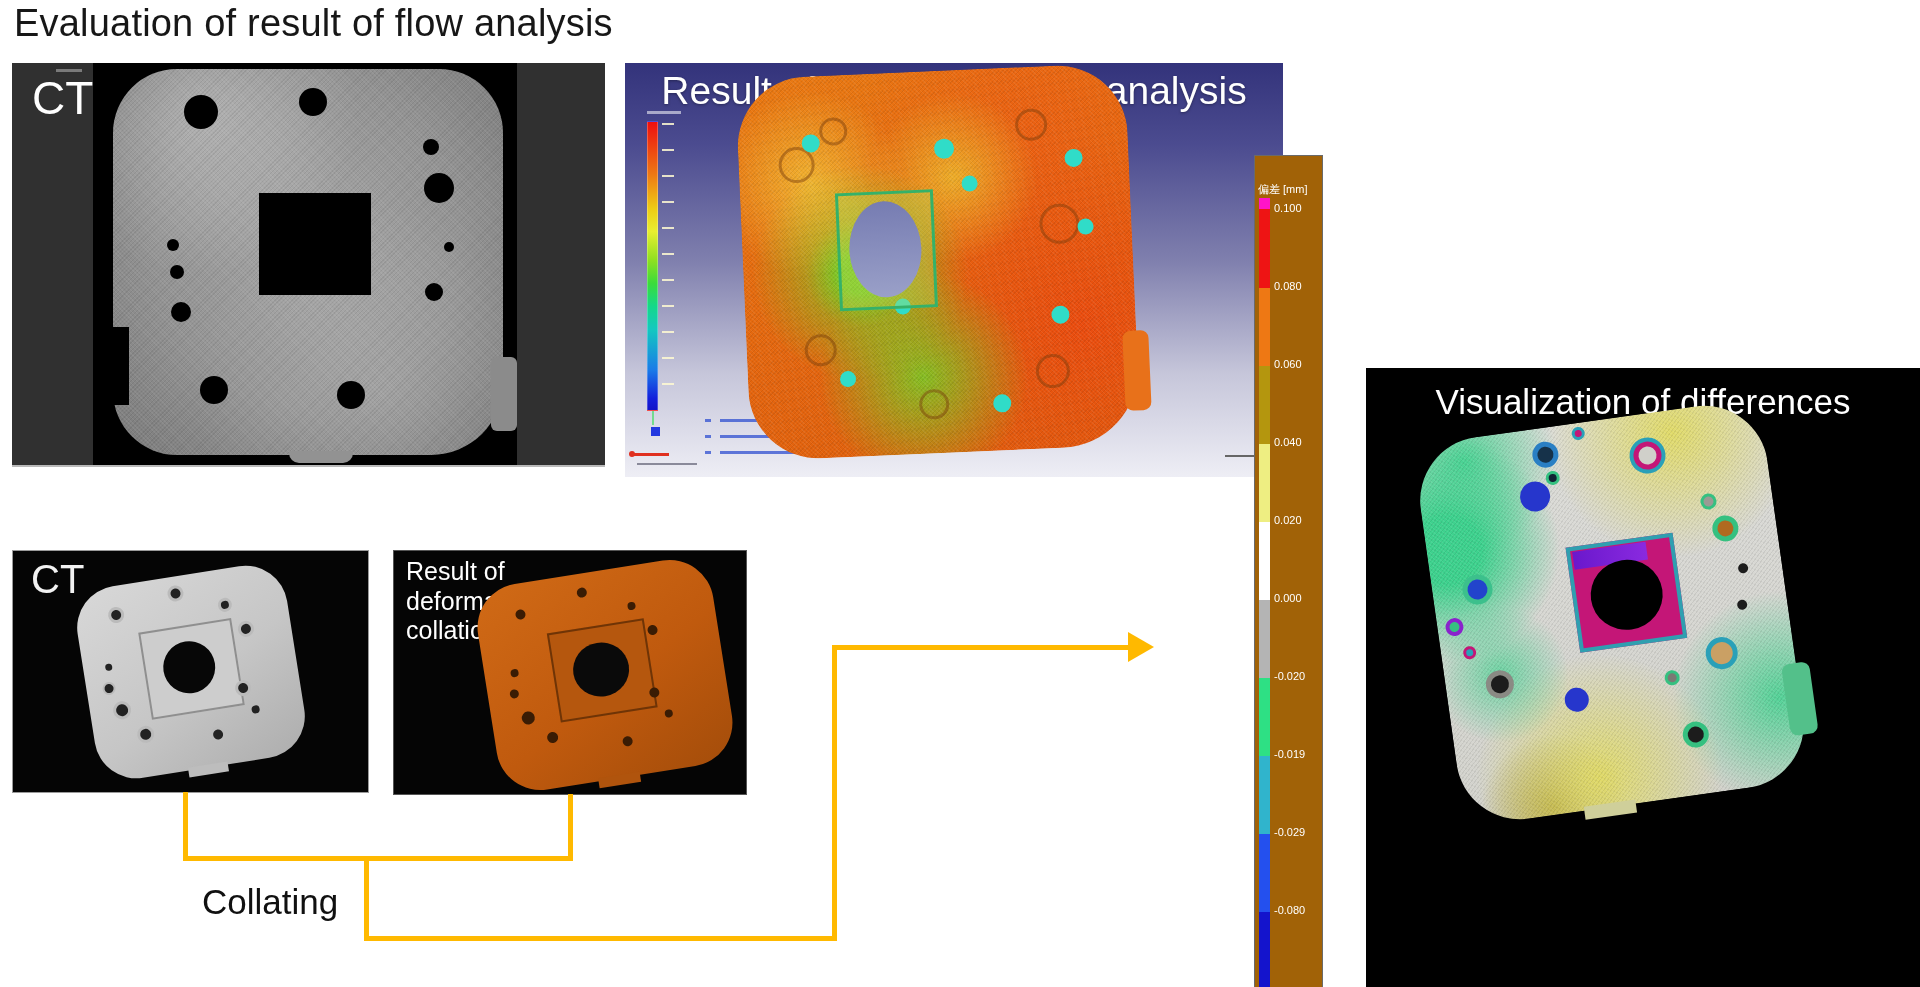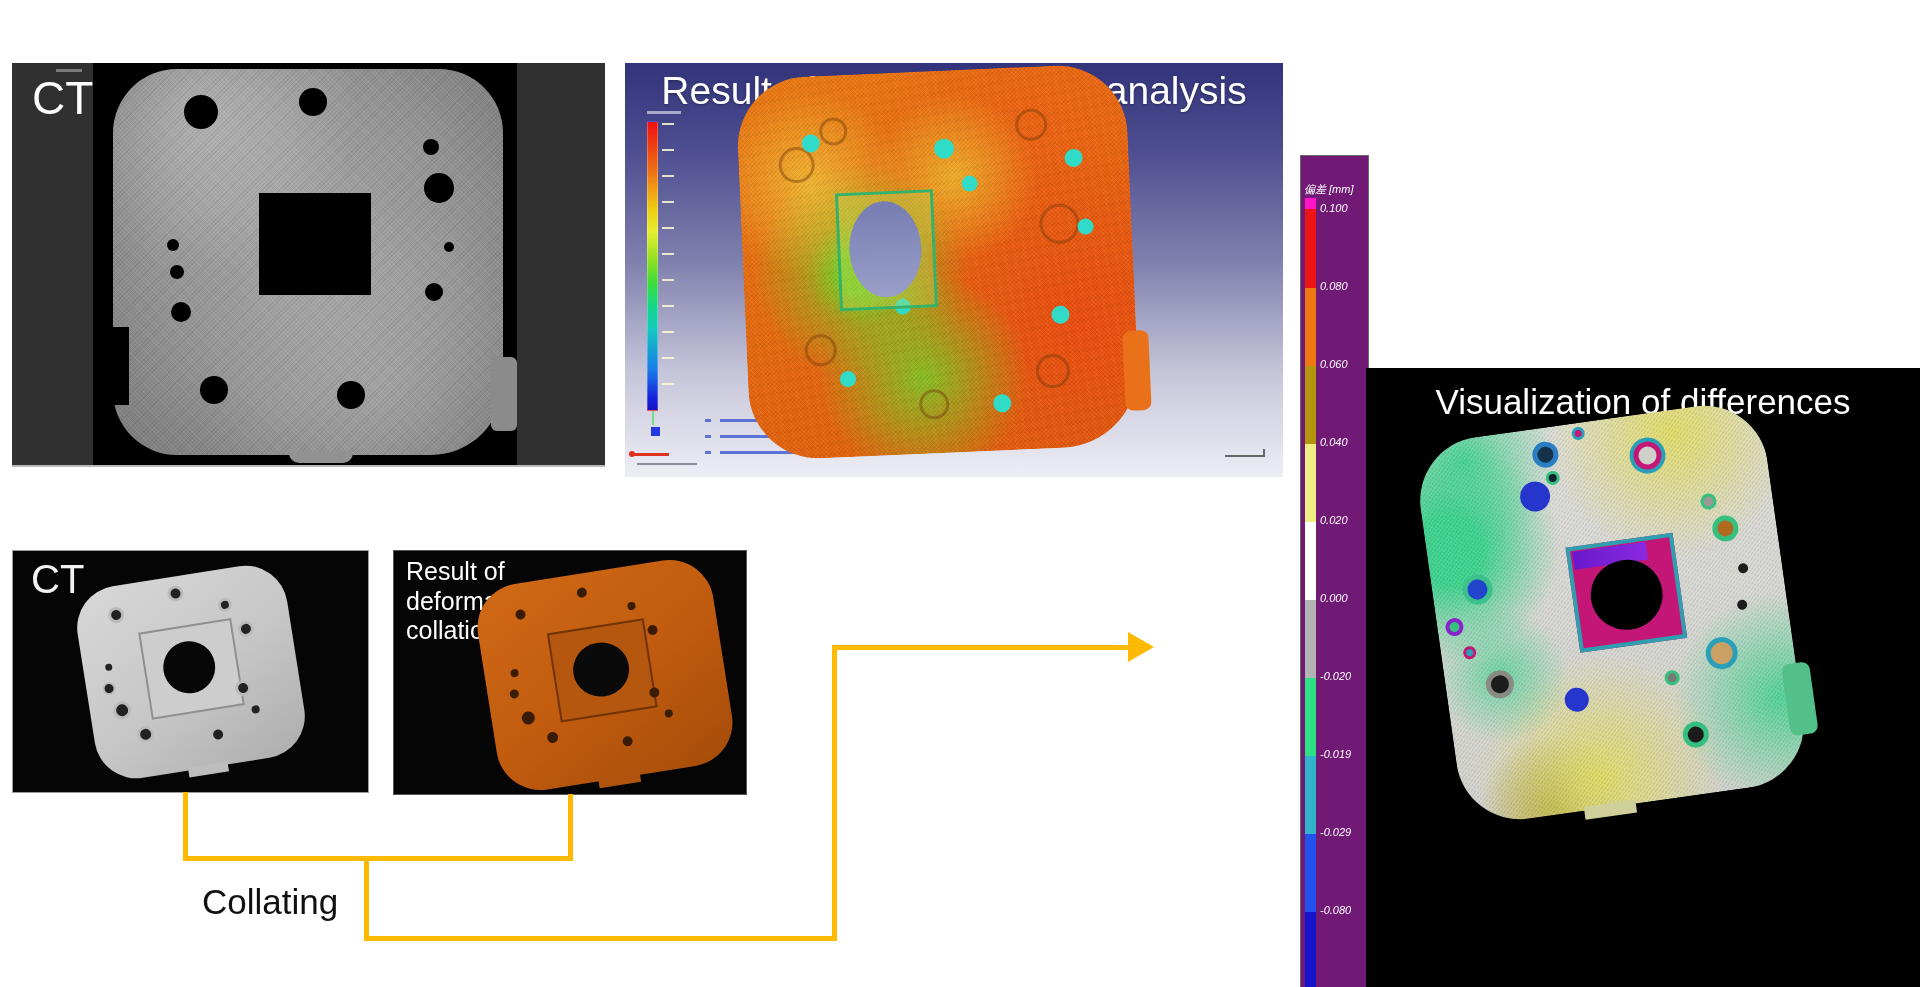--- a/index.html
+++ b/index.html
@@ -22,20 +22,21 @@
   .cb-seg{width:11px;}
   .caption{position:absolute;left:1px;top:480px;width:553px;height:139px;background:#ffffff;}
   .caption div{position:absolute;left:24px;top:8px;width:468px;font-size:30px;line-height:1.27;color:#1a1a1a;}
   .infoline{position:absolute;background:#2f4fd0;opacity:.75;height:3px;}
 </style>
 </head>
 <body>
 
 <div class="slide">
 
+  <div class="slide-title">Evaluation of result of flow analysis</div>
 
   <div class="panel" style="left:12px;top:63px;width:593px;height:402px;background:#000;border-bottom:2px solid #b9b9b9;">
     <div class="abs" style="left:0;top:0;width:81px;height:100%;background:#303030;"></div>
     <div class="abs" style="right:0;top:0;width:88px;height:100%;background:#303030;"></div>
     <div class="abs" style="left:44px;top:6px;width:26px;height:3px;background:#7a7a7a;"></div>
     <div class="wlabel" style="left:20px;top:8px;font-size:46px;">CT</div>
 
     <div class="abs" style="left:101px;top:6px;width:390px;height:386px;">
       <div class="abs tex" style="inset:0;border-radius:64px 64px 72px 64px;
         background:
@@ -163,21 +164,21 @@
       <span class="dot" style="left:26px;top:84px;width:8px;height:8px;background:#3a1c04;"></span>
       <span class="dot" style="left:22px;top:104px;width:9px;height:9px;background:#3a1c04;"></span>
       <span class="dot" style="left:30px;top:128px;width:13px;height:13px;background:#3a1c04;"></span>
       <span class="dot" style="left:52px;top:152px;width:11px;height:11px;background:#3a1c04;"></span>
       <span class="dot" style="left:160px;top:124px;width:10px;height:10px;background:#3a1c04;"></span>
       <span class="dot" style="left:126px;top:168px;width:10px;height:10px;background:#3a1c04;"></span>
       <span class="dot" style="left:172px;top:148px;width:8px;height:8px;background:#3a1c04;"></span>
     </div>
   </div>
 
-  <div class="panel" style="left:1300px;top:155px;width:67px;height:832px;background:#701a75;border:1px solid #6a6a6a;border-bottom:none;font-style:italic;">
+  <div class="panel" style="left:1254px;top:155px;width:67px;height:832px;background:#a16207;border:1px solid #6a6a6a;border-bottom:none;">
     <div class="wlabel" style="left:3px;top:26px;font-size:11px;">偏差 [mm]</div>
     <div class="abs" style="left:4px;top:42px;width:11px;">
       <div class="cb-seg" style="height: 11px; background: rgb(255, 20, 200);"></div>
       <div class="cb-seg" style="height: 79px; background: rgb(238, 20, 20);"></div>
       <div class="cb-seg" style="height: 78px; background: rgb(238, 120, 20);"></div>
       <div class="cb-seg" style="height: 78px; background: rgb(180, 150, 14);"></div>
       <div class="cb-seg" style="height: 78px; background: rgb(238, 238, 130);"></div>
       <div class="cb-seg" style="height: 78px; background: rgb(255, 255, 255);"></div>
       <div class="cb-seg" style="height: 78px; background: rgb(180, 180, 180);"></div>
       <div class="cb-seg" style="height: 78px; background: rgb(46, 224, 132);"></div>

